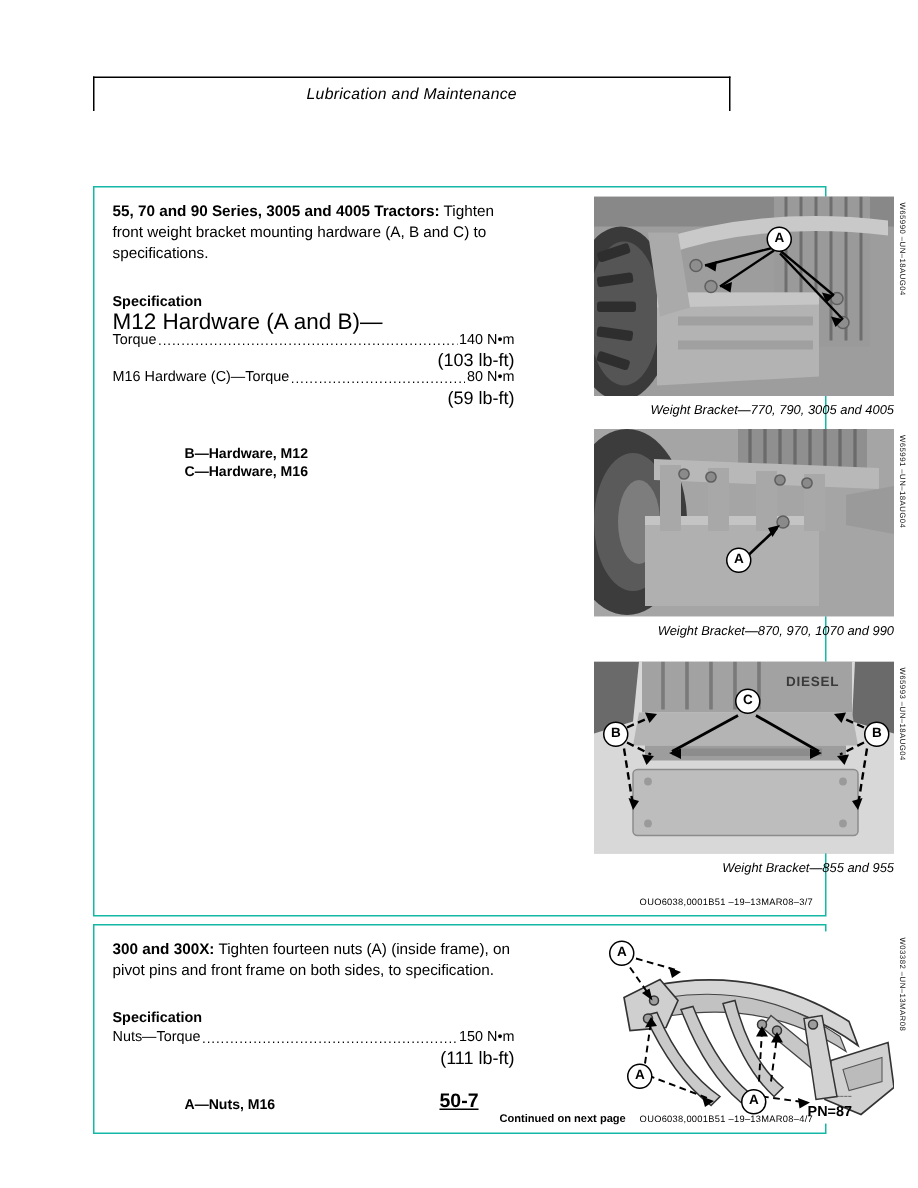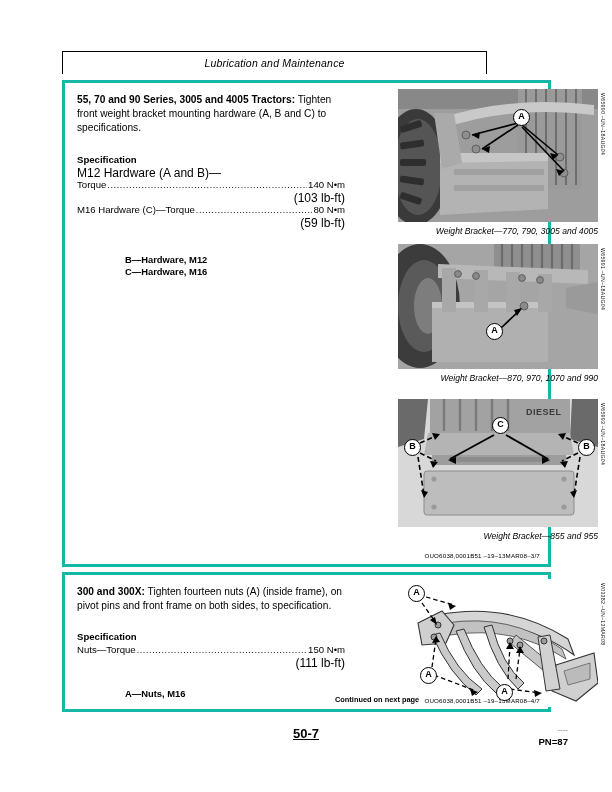--- a/index.html
+++ b/index.html
@@ -36,21 +36,22 @@
     text-align: center;
     font-style: italic;
     font-size: 10.5px;
     letter-spacing: .2px;
   }
 
   
   .frame {
     position: absolute;
     box-sizing: border-box;
-    border: 3px solid #14b8a6;
+    border: 1px solid #14b8a6;
+    margin-top: 44px;
   }
   #section-one {
     left: 62px;
     top: 80px;
     width: 489px;
     height: 487px;
   }
   #section-two {
     left: 62px;
     top: 572px;
@@ -92,21 +93,21 @@
     letter-spacing: .6px;
     font-size: 9px;
     margin: 0 1px;
     color: #000;
   }
   .spec-value { flex: 0 0 auto; }
   .spec-sub {
     text-align: right;
     font-size: 12px;
   }
-  .spec-plain { font-size: 12px; }
+  .spec-plain { font-size: 15px; }
 
   .legend {
     margin-top: 24px;
     margin-left: 48px;
     font-size: 9.4px;
     line-height: 12.6px;
     font-weight: bold;
   }
 
   

